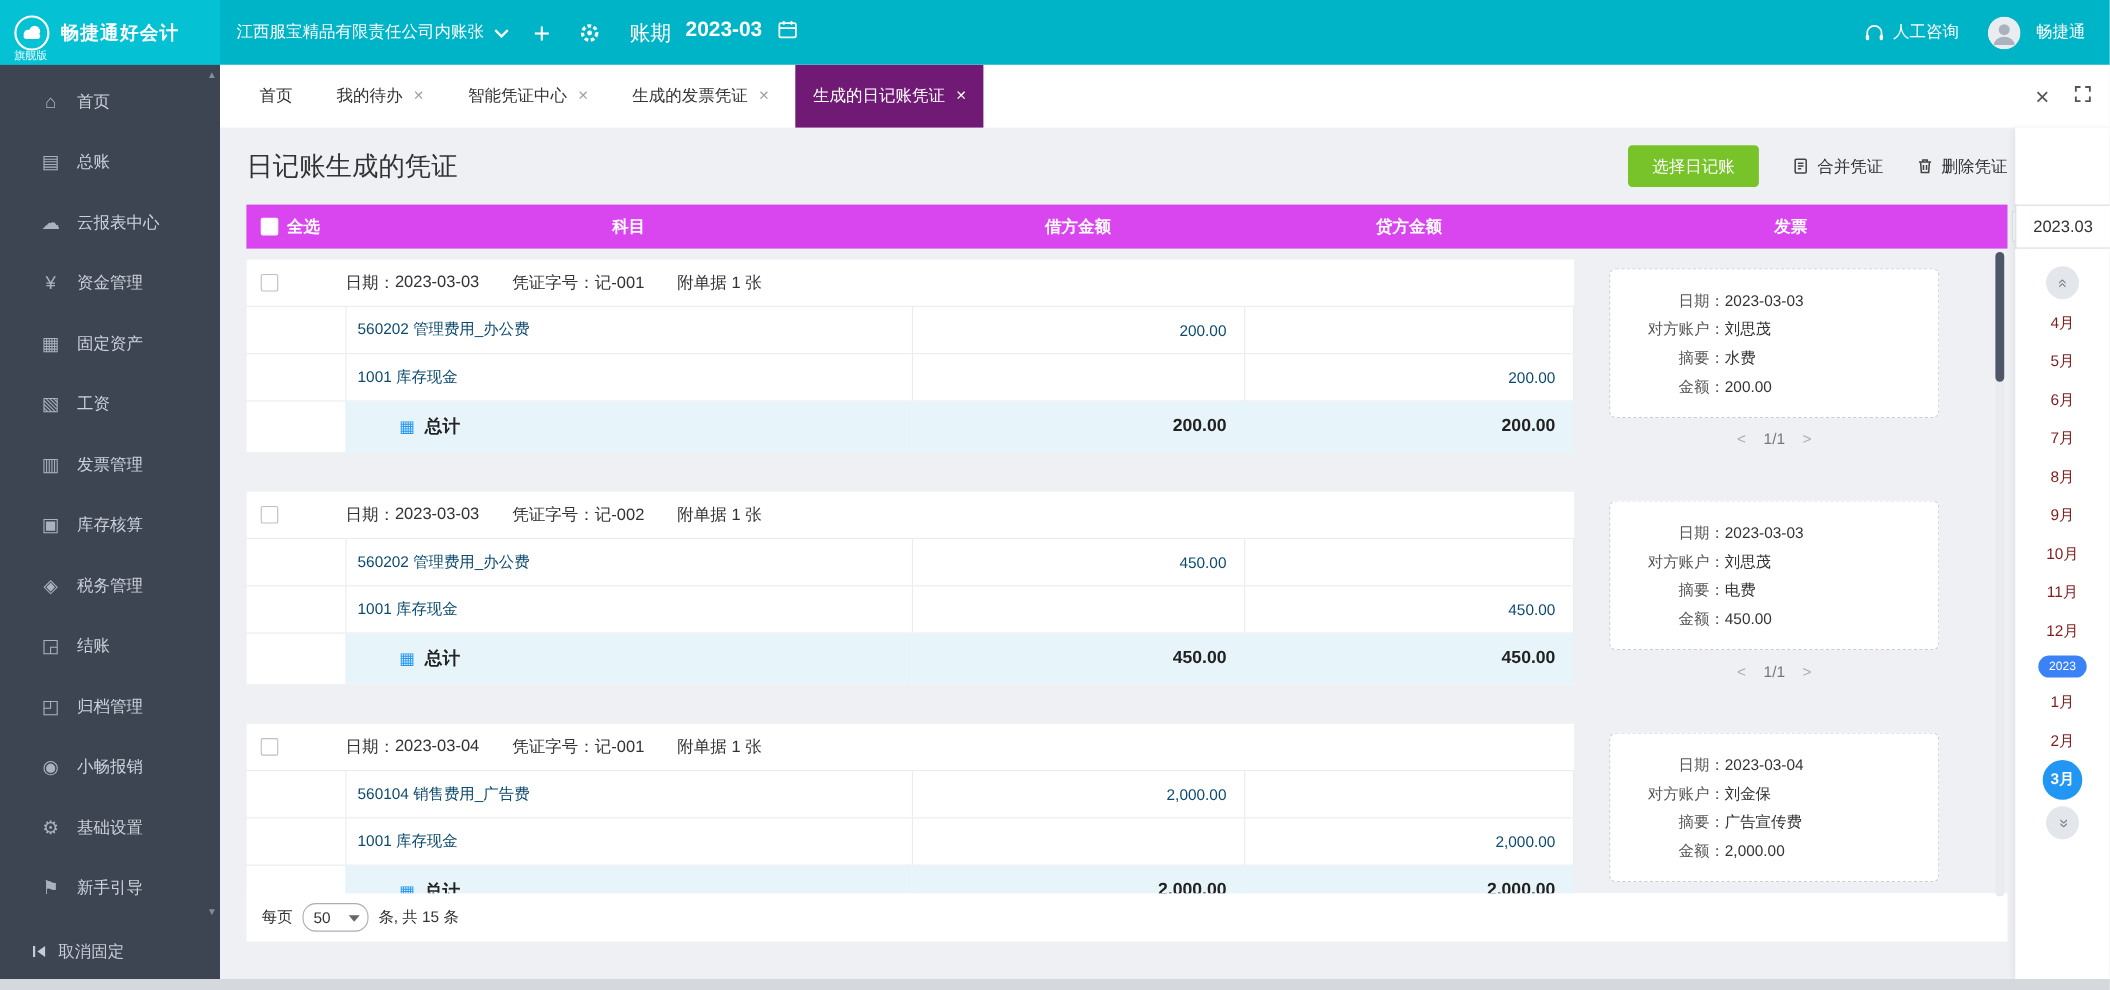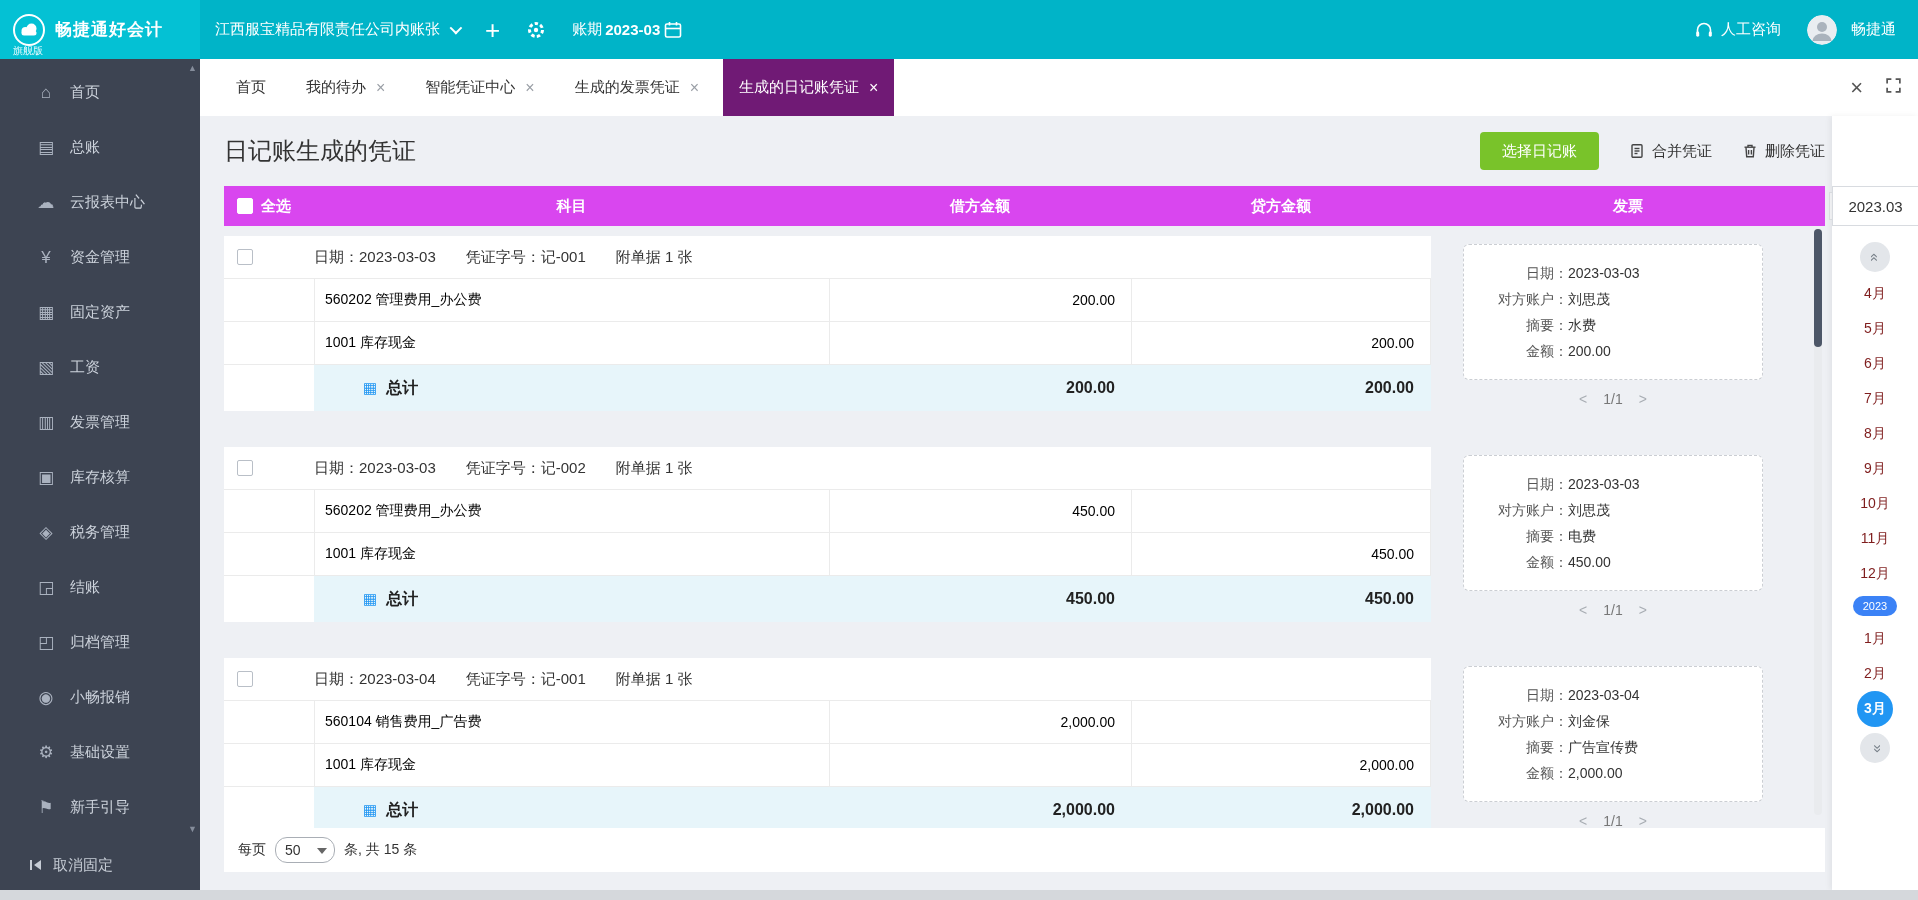--- a/index.html
+++ b/index.html
@@ -9,21 +9,21 @@
 
   
   .topbar { height:59px; background:#00b4c8; display:flex; align-items:center; color:#fff; flex:0 0 auto; }
   .logo { width:200px; height:59px; background:#04c1d4; display:flex; align-items:center; gap:9px; padding:0 0 0 12px; position:relative; flex:0 0 auto; cursor:pointer; }
   .logo-title { font-size:17px; font-weight:bold; letter-spacing:1px; }
   .logo-badge { position:absolute; left:13px; bottom:1px; font-size:10px; color:#e8fbff; }
   .company { display:flex; align-items:center; gap:10px; margin-left:15px; font-size:15px; cursor:pointer; }
   .chev-down { width:9px; height:9px; border-right:2px solid #fff; border-bottom:2px solid #fff; transform:rotate(45deg) translateY(-2px); display:inline-block; }
   .tb-ic { margin-left:26px; cursor:pointer; display:flex; align-items:center; }
   .tb-plus { font-size:26px; font-weight:300; line-height:1; }
-  .period { display:flex; align-items:center; gap:3px; margin-left:26px; font-size:15px; }
+  .period { display:flex; align-items:flex-start; gap:13px; margin-left:26px; font-size:19px; }
   .period b { font-weight:bold; }
   .tb-right { margin-left:auto; display:flex; align-items:center; gap:14px; padding-right:22px; }
   .support { display:flex; align-items:center; gap:7px; font-size:15px; cursor:pointer; margin-right:12px; }
   .avatar { width:30px; height:30px; border-radius:50%; overflow:hidden; cursor:pointer; }
   .username { font-size:15px; cursor:pointer; }
 
   
   .main { flex:1; display:flex; min-height:0; }
 
   
@@ -42,21 +42,21 @@
   
   .tabbar { height:57px; background:#fff; display:flex; align-items:stretch; padding-left:20px; position:relative; flex:0 0 auto; }
   .tab { display:flex; align-items:center; gap:10px; padding:0 16px; margin-right:8px; font-size:15px; color:#333; cursor:pointer; white-space:nowrap; }
   .tab.active { background:#701a75; color:#fff;justify-content:flex-end; }
   .tab-close { font-size:16px; color:#9a9fa6; line-height:1; cursor:pointer; }
   .tab.active .tab-close { color:#fff; }
   .tabbar-actions { position:absolute; right:16px; top:0; height:57px; display:flex; align-items:center; gap:22px; }
   .tb-x { font-size:22px; color:#555; cursor:pointer; line-height:1; }
 
   
-  .body { flex:1; position:relative; padding:0 93px 0 24px; min-height:0; display:flex; flex-direction:column; }
+  .body { flex:1; position:relative; padding:0 93px 16px 24px; min-height:0; display:flex; flex-direction:column; }
   .page-head { height:70px; display:flex; align-items:center; flex:0 0 auto; }
   .page-title { font-size:24px; font-weight:normal; color:#333; }
   .head-actions { margin-left:auto; display:flex; align-items:center; gap:30px; }
   .btn-green { background:#79c32a; color:#fff; font-size:15px; height:38px; padding:0 22px; border:none; border-radius:4px; cursor:pointer; }
   .btn-plain { display:flex; align-items:center; gap:7px; font-size:15px; color:#333; background:none; border:none; cursor:pointer; }
 
   
   .grid-header { height:40px; background:#d946ef; display:flex; align-items:center; color:#fff; font-size:15px; font-weight:bold; flex:0 0 auto; }
   .gh-check { width:90px; display:flex; align-items:center; gap:8px; padding-left:13px; }
   .checkbox { width:16px; height:16px; border:1px solid #b9bfc7; border-radius:2px; background:#fff; display:inline-block; cursor:pointer; flex:0 0 auto; }
@@ -69,21 +69,21 @@
 
   
   .scroll-region { flex:1; overflow:hidden; position:relative; padding-top:10px; }
   .group { display:flex; align-items:flex-start; margin-bottom:36px; }
   .voucher-card { width:1207px; background:#fff; flex:0 0 auto; }
   .v-head { height:43px; display:flex; align-items:center; border-bottom:1px solid #ebebeb; font-size:15px; color:#333; }
   .v-check { width:90px; padding-left:13px; display:flex; align-items:center; }
   .v-info { display:flex; align-items:center; }
   .info-pair { margin-right:30px; display:flex; }
   .v-row, .v-total { display:flex; align-items:stretch; }
-  .v-row { height:43px; border-bottom:1px solid #ebebeb; font-size:14px; color:#000000; }
+  .v-row { height:43px; border-bottom:1px solid #ebebeb; font-size:14px; color:#0c4a6e; }
   .v-total { height:46px; font-size:16px; font-weight:bold; color:#222; }
   .cell { display:flex; align-items:center; }
   .cell-sp { width:90px; }
   .cell-subject { width:515px; padding-left:10px; border-left:1px solid #ebebeb; }
   .cell-debit { width:302px; justify-content:flex-end; padding-right:16px; border-left:1px solid #ebebeb; }
   .cell-credit { width:300px; justify-content:flex-end; padding-right:16px; border-left:1px solid #ebebeb; border-right:1px solid #ebebeb; }
   .total-bg { background:#e7f5fa; border-color:#e7f5fa; }
   .v-total .cell-subject { padding-left:48px; gap:9px; }
   .calc-icon { color:#2196f3; font-size:15px; font-weight:normal; }
 

